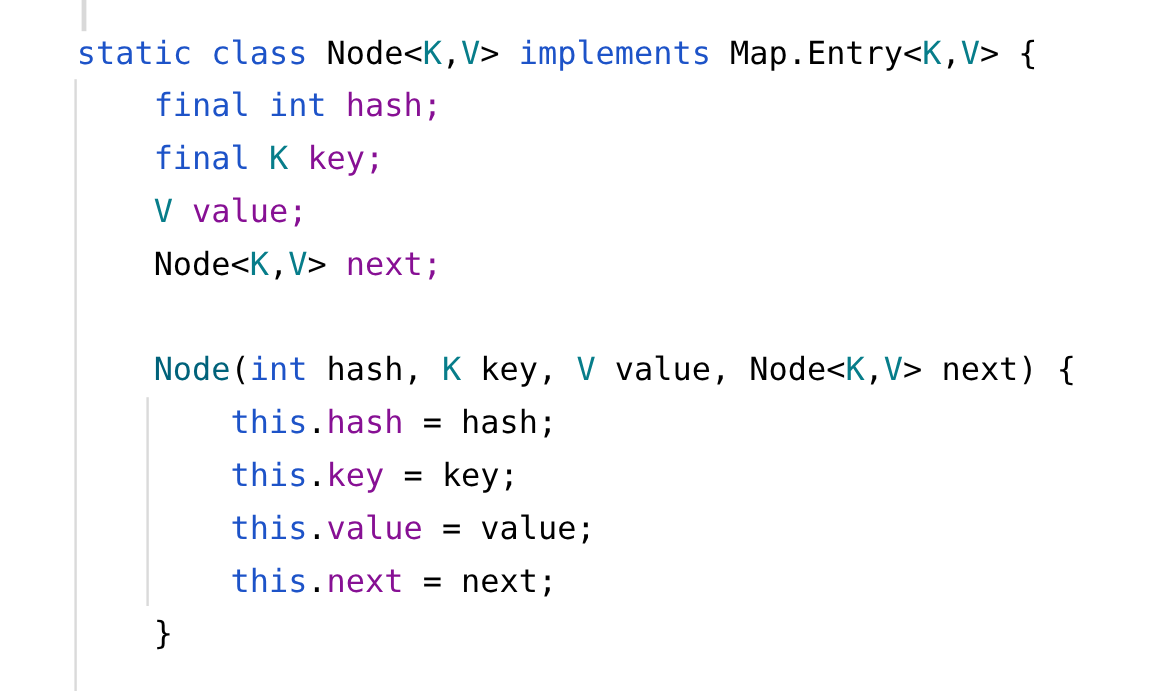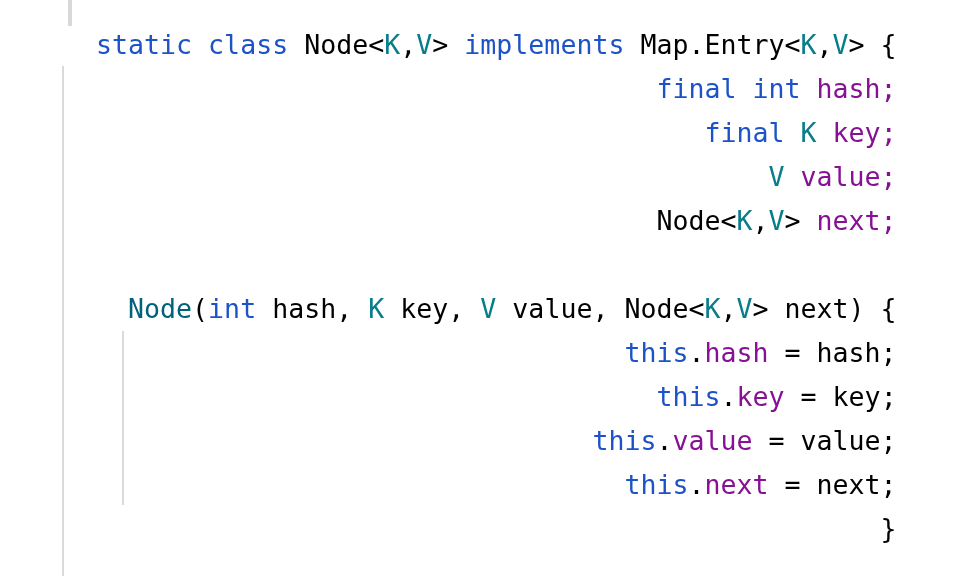--- a/index.html
+++ b/index.html
@@ -17,21 +17,21 @@
   .code-area {
     position: absolute;
     left: 0; top: 23px;
     padding-left: 64px;
     white-space: pre;
     font-size: 26.6px;
     line-height: 44px;
     color: #000000;
     z-index: 2;
   }
-  .code-line { height: 44px; text-align: right; }
+  .code-line { height: 44px; }
   .vguide {
     position: absolute;
     width: 2px;
     background: #dadada;
     z-index: 1;
   }
   .guide-outer { left: 62px; top: 66px; bottom: 0; }
   .guide-inner { left: 122px; top: 331px; height: 174px; }
   .top-marker {
     position: absolute;

